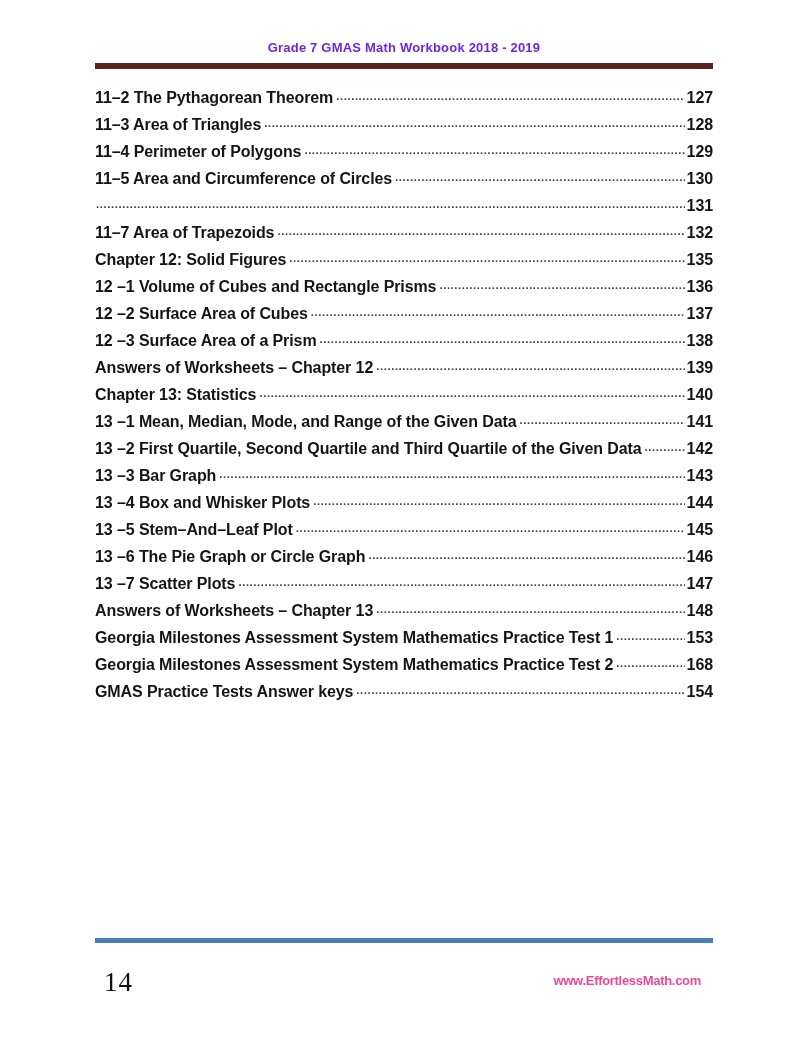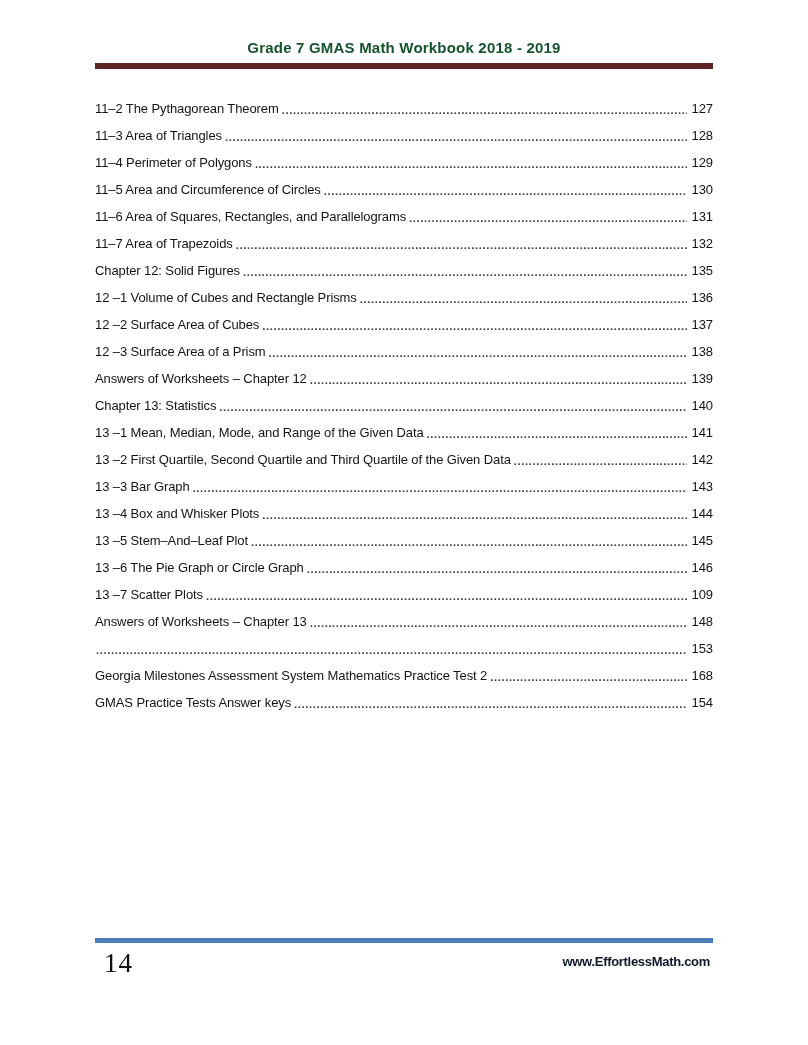--- a/index.html
+++ b/index.html
@@ -27,47 +27,47 @@
 
   
   .header {
     position: absolute;
     left: 95px;
     top: 40px;
     width: 618px;
   }
   .header-title {
     text-align: center;
-    font-size: 15px;
+    font-size: 13px;
     font-weight: bold;
     letter-spacing: 0.2px;
-    color: #14532d;
+    color: #6d28d9;
     line-height: 16px;
     white-space: nowrap;
   }
   .header-rule {
     margin-top: 7px;
     width: 618px;
     height: 6px;
     background: #5b2321;
   }
 
   
   .toc {
     position: absolute;
     left: 95px;
     top: 89px;
     width: 618px;
   }
   .toc-row {
     display: flex;
-    align-items: flex-end;
+    align-items: flex-start;
     height: 27px;
-    font-size: 13px;
-    font-weight: normal;
+    font-size: 16px;
+    font-weight: bold;
     color: #141414;
     letter-spacing: -0.1px;
     white-space: nowrap;
     overflow: hidden;
   }
   .toc-label {
     flex: 0 0 auto;
     padding-right: 2px;
   }
   .toc-leader {
@@ -102,41 +102,41 @@
     top: 938px;
     width: 618px;
   }
   .footer-rule {
     width: 618px;
     height: 5px;
     background: #4a7ebb;
   }
   .footer-row {
     position: relative;
-    margin-top: 4px;
+    margin-top: 23px;
     height: 36px;
   }
   .footer-pagenum {
     position: absolute;
     left: 9px;
     top: 0;
     font-family: "Liberation Serif", serif;
     font-size: 27px;
     font-weight: normal;
     color: #101010;
     line-height: 32px;
     letter-spacing: 1px;
   }
   .footer-site {
     position: absolute;
-    right: 3px;
+    right: 12px;
     top: 7px;
     font-size: 13px;
     font-weight: bold;
-    color: #0f172a;
+    color: #ec4899;
     letter-spacing: -0.3px;
     line-height: 16px;
   }
 </style>
 </head>
 <body>
 
 <div class="page">
 
   <div class="header">
@@ -159,21 +159,20 @@
         <span class="toc-label">11–4 Perimeter of Polygons</span>
         <span class="toc-leader"></span>
         <span class="toc-page">129</span>
       </div>
       <div class="toc-row">
         <span class="toc-label">11–5 Area and Circumference of Circles</span>
         <span class="toc-leader"></span>
         <span class="toc-page">130</span>
       </div>
       <div class="toc-row">
-        <span class="toc-label">11–6 Area of Squares, Rectangles, and Parallelograms</span>
         <span class="toc-leader"></span>
         <span class="toc-page">131</span>
       </div>
       <div class="toc-row">
         <span class="toc-label">11–7 Area of Trapezoids</span>
         <span class="toc-leader"></span>
         <span class="toc-page">132</span>
       </div>
       <div class="toc-row">
         <span class="toc-label">Chapter 12: Solid Figures</span>
@@ -231,28 +230,29 @@
         <span class="toc-page">145</span>
       </div>
       <div class="toc-row">
         <span class="toc-label">13 –6 The Pie Graph or Circle Graph</span>
         <span class="toc-leader"></span>
         <span class="toc-page">146</span>
       </div>
       <div class="toc-row">
         <span class="toc-label">13 –7 Scatter Plots</span>
         <span class="toc-leader"></span>
-        <span class="toc-page">109</span>
+        <span class="toc-page">147</span>
       </div>
       <div class="toc-row">
         <span class="toc-label">Answers of Worksheets – Chapter 13</span>
         <span class="toc-leader"></span>
         <span class="toc-page">148</span>
       </div>
       <div class="toc-row">
+        <span class="toc-label">Georgia Milestones Assessment System Mathematics Practice Test 1</span>
         <span class="toc-leader"></span>
         <span class="toc-page">153</span>
       </div>
       <div class="toc-row">
         <span class="toc-label">Georgia Milestones Assessment System Mathematics Practice Test 2</span>
         <span class="toc-leader"></span>
         <span class="toc-page">168</span>
       </div>
       <div class="toc-row">
         <span class="toc-label">GMAS Practice Tests Answer keys</span>

